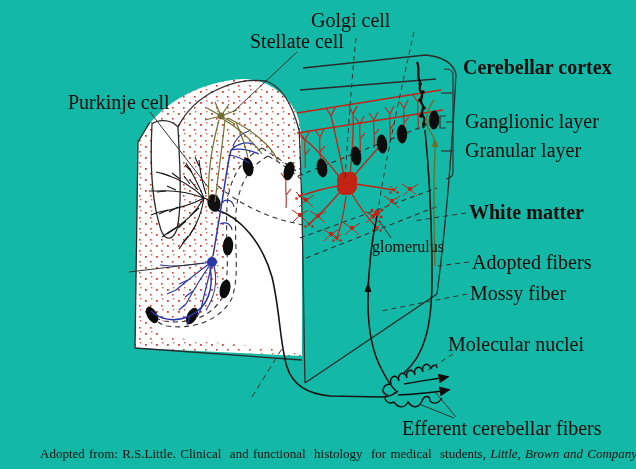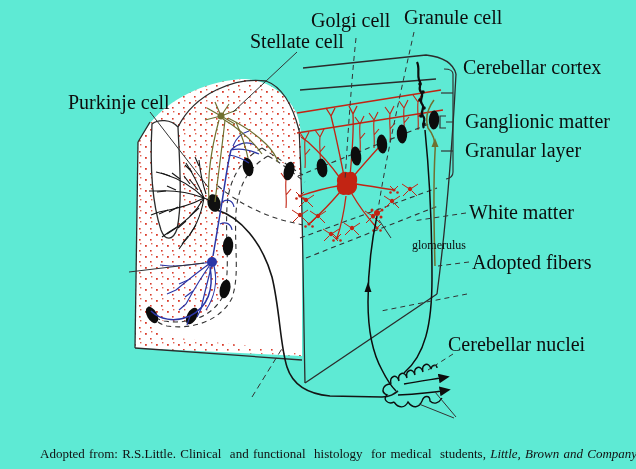--- a/index.html
+++ b/index.html
@@ -1,21 +1,21 @@
 <!DOCTYPE html>
 <html><head>
 <meta charset="utf-8">
 <style>
   html,body{margin:0;padding:0;background:#fff;}
-  .stage{position:relative;width:636px;height:469px;background:#5eead4;overflow:hidden;
+  .stage{position:relative;width:636px;height:469px;background:#14b8a6;overflow:hidden;
          font-family:"Liberation Serif", serif;}
   .stage svg{position:absolute;left:0;top:0;}
   .lb{position:absolute;font-size:20px;line-height:1.05;color:#0d0d0d;white-space:pre;}
-  .lb.bold{font-weight:normal;}
-  .lb.small{font-size:12px;margin-left:40px;}
+  .lb.bold{font-weight:bold;}
+  .lb.small{font-size:16px;}
   .citation{position:absolute;left:40px;top:446px;font-size:13px;color:#111;white-space:pre;word-spacing:1px;}
   .citation .it{font-style:italic;text-align:right;}
 </style>
 </head>
 <body>
 
 <div class="stage">
 
 <svg width="636" height="469" viewBox="0 0 636 469">
   <defs>
@@ -231,26 +231,27 @@
 
   <g stroke="#333" stroke-width="1.2" fill="none">
     <path d="M444,69 Q453,69 453,74 L453,172 Q453,178 446,179"></path>
     <path d="M453,93 L441,93"></path>
     <path d="M453,122 L446,122 M446,116 L440,116 L440,128 L446,128"></path>
     <path d="M453,151 L441,151"></path>
   </g>
 </svg>
 
 <div class="lb" style="left:311px;top:10px">Golgi cell</div>
-<div class="lb" style="left:404px;top:7px">Granule cell</div>
 <div class="lb" style="left:250px;top:31px">Stellate cell</div>
 <div class="lb" style="left:68px;top:92px">Purkinje cell</div>
 <div class="lb bold" style="left:463px;top:57px">Cerebellar cortex</div>
-<div class="lb" style="left:465px;top:111px">Ganglionic matter</div>
+<div class="lb" style="left:465px;top:111px">Ganglionic layer</div>
 <div class="lb" style="left:465px;top:140px">Granular layer</div>
 <div class="lb bold" style="left:469px;top:202px">White matter</div>
 <div class="lb small" style="left:372px;top:239px">glomerulus</div>
 <div class="lb" style="left:472px;top:252px">Adopted fibers</div>
-<div class="lb" style="left:448px;top:334px">Cerebellar nuclei</div>
+<div class="lb" style="left:470px;top:283px">Mossy fiber</div>
+<div class="lb" style="left:448px;top:334px">Molecular nuclei</div>
+<div class="lb" style="left:402px;top:418px">Efferent cerebellar fibers</div>
 
 <div class="citation"><span>Adopted from: R.S.Little. Clinical  and functional  histology  for medical  students, </span><span class="it">Little, Brown and Company</span><span>, 1984</span></div>
 
 </div>
 
 </body></html>

